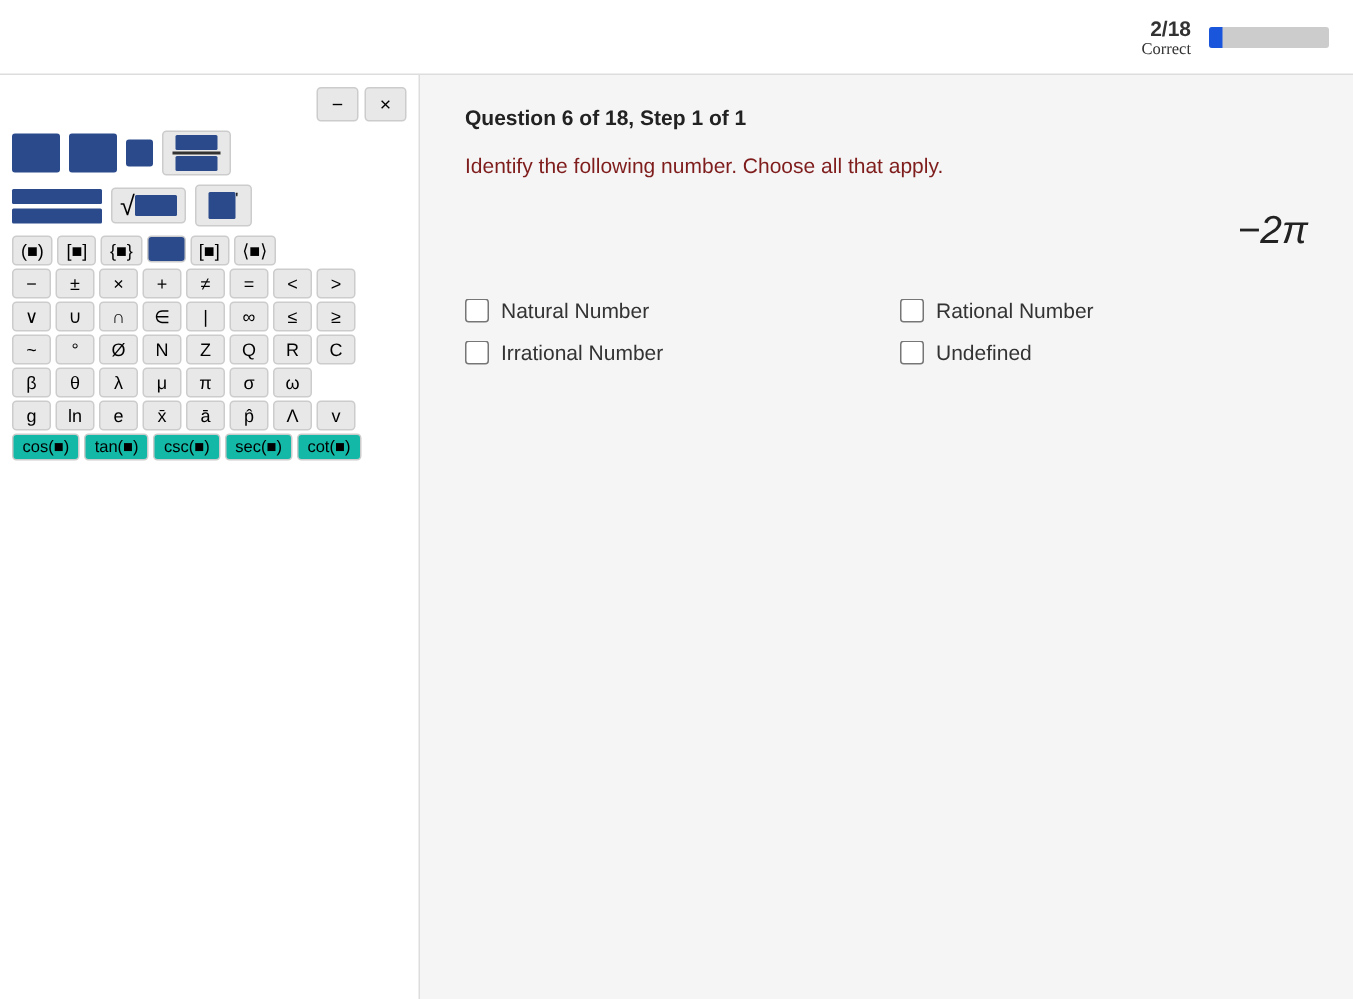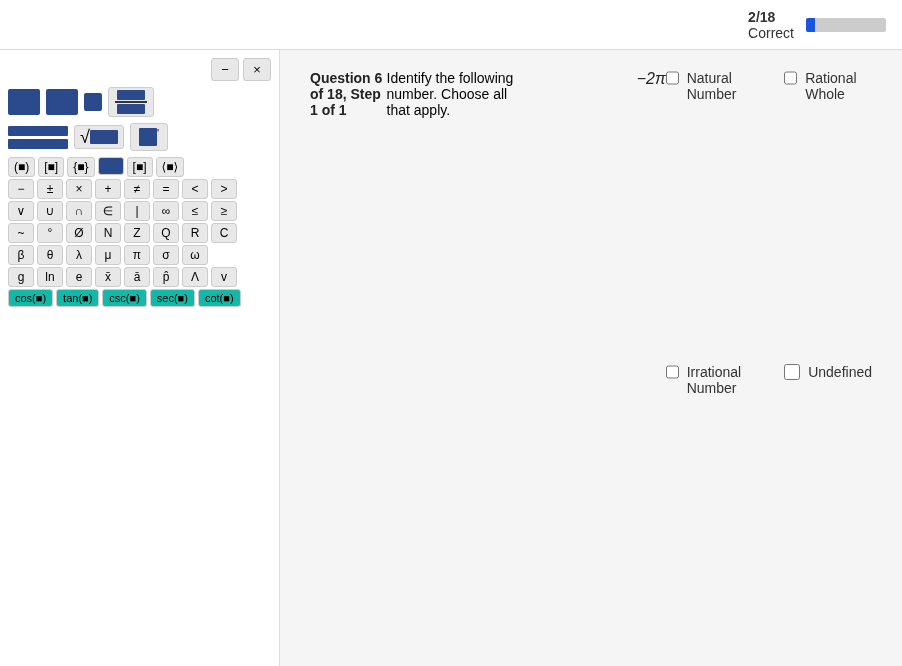--- a/index.html
+++ b/index.html
@@ -24,21 +24,21 @@
       min-height: 50px;
     }
     .progress-area {
       display: flex;
       align-items: center;
       gap: 12px;
     }
     .progress-label {
       font-size: 13px;
       color: #333;
-      text-align: left;
+      text-align: right;
     }
     .progress-bar-outer {
       width: 80px;
       height: 14px;
       background: #ccc;
       border-radius: 2px;
       overflow: hidden;
     }
     .progress-bar-inner {
       height: 100%;
@@ -60,40 +60,41 @@
       flex-direction: column;
       padding: 8px;
     }
 
     
     .content-area {
       flex: 1;
       background: #f5f5f5;
       padding: 20px 30px;
       display: flex;
+      flex-direction: column;
     }
 
     .question-header {
       font-size: 14px;
       font-weight: bold;
       color: #222;
       margin-bottom: 16px;
     }
 
     .question-prompt {
       font-size: 14px;
-      color: #000000;
-      margin-bottom: 4px;
+      color: #7f1d1d;
+      margin-bottom: 20px;
     }
 
     .math-expression {
-      font-size: 16px;
+      font-size: 26px;
       color: #222;
       margin-bottom: 30px;
-      text-align: center;
+      text-align: right;
       margin-left: 120px;
     }
 
     .choices-grid {
       display: grid;
       grid-template-columns: 1fr 1fr;
       gap: 12px 40px;
       max-width: 540px;
     }
 
@@ -246,21 +247,21 @@
       white-space: nowrap;
     }
   </style>
 </head>
 <body>
 
 <div class="top-bar">
   <div class="progress-area">
     <div class="progress-label">
       <div style="font-size:14px;font-weight:bold;">2/18</div>
-      <div style="font-size:14px;color:#333;">Correct</div>
+      <div style="font-size:11px;color:#333;font-family:Liberation Serif, serif;">Correct</div>
     </div>
     <div class="progress-bar-outer">
       <div class="progress-bar-inner" style="width:11%;"></div>
     </div>
   </div>
 </div>
 
 <div class="main-area">
 
   <div class="left-panel">
@@ -383,21 +384,21 @@
 
       <div class="choice-item">
         <input type="checkbox" id="cb-natural" style="">
         <label for="cb-natural">Natural Number</label>
       </div>
 
 
 
       <div class="choice-item">
         <input type="checkbox" id="cb-rational" style="">
-        <label for="cb-rational">Rational Whole</label>
+        <label for="cb-rational">Rational Number</label>
       </div>
 
       <div class="choice-item">
         <input type="checkbox" id="cb-irrational" style="">
         <label for="cb-irrational">Irrational Number</label>
       </div>
 
 
       <div class="choice-item">
         <input type="checkbox" id="cb-undefined" style="">

